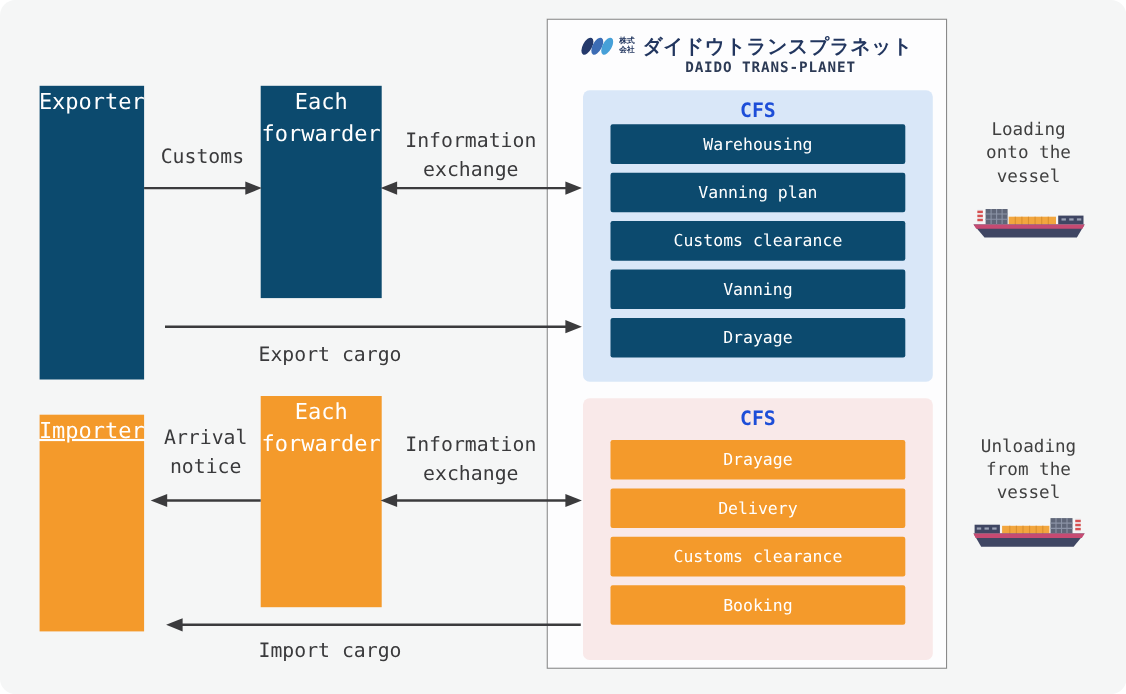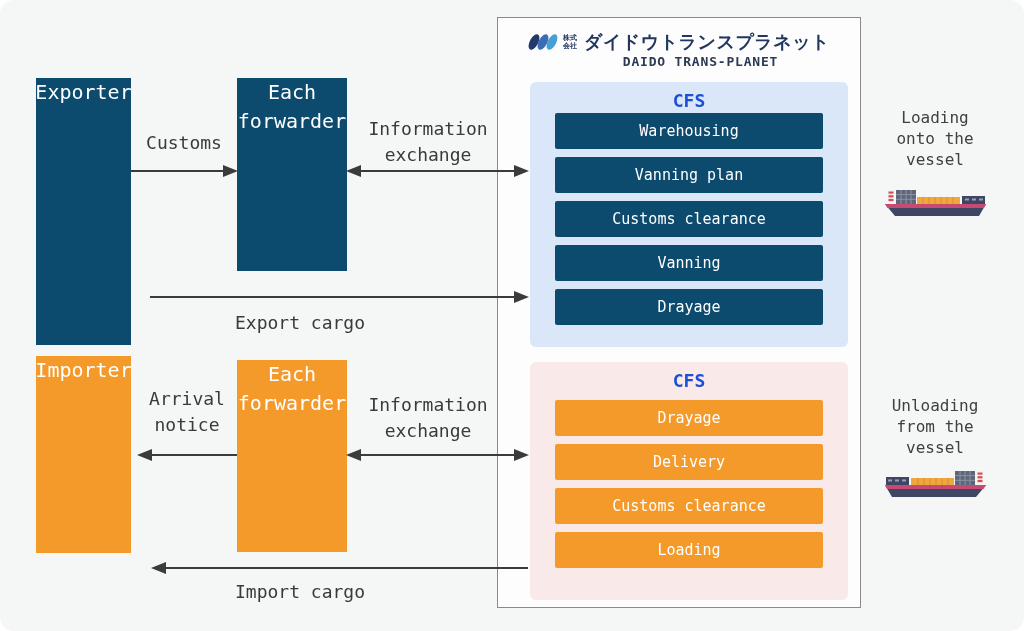--- a/index.html
+++ b/index.html
@@ -9,21 +9,21 @@
     font-family:"DejaVu Sans Mono", monospace; color:#3a3a3c;
   }
   
   .actor {
     position:absolute; display:flex; align-items:flex-start; justify-content:center;
     color:#ffffff; font-size:20px; text-align:center; line-height:1.45;
   }
   .teal   { background:#0c4a6e; }
   .orange { background:#f49a2b; }
   #exporter        { left:36px;  top:78px;  width:95px;  height:267px; }
-  #importer        { left:36px;  top:356px; width:95px;  height:197px; }
+  #importer        { left:36px;  top:377px; width:95px;  height:197px;text-decoration:underline; }
   #forwarder-top   { left:237px; top:78px;  width:110px; height:193px; }
   #forwarder-bot   { left:237px; top:360px; width:110px; height:192px; }
   
   .daido-box {
     position:absolute; left:497px; top:17px; width:364px; height:591px;
     background:#fdfdfe; border:1.5px solid #8a8a8a; box-sizing:border-box;
   }
   
   .logo-row {
     position:absolute; left:497px; top:30px; width:364px;
@@ -116,21 +116,21 @@
     <div class="cfs-row teal" style="top:119px">Customs clearance</div>
     <div class="cfs-row teal" style="top:163px">Vanning</div>
     <div class="cfs-row teal" style="top:207px">Drayage</div>
   </div>
 
   <div id="cfs-import" class="cfs">
     <div class="cfs-title">CFS</div>
     <div class="cfs-row orange" style="top:38px">Drayage</div>
     <div class="cfs-row orange" style="top:82px">Delivery</div>
     <div class="cfs-row orange" style="top:126px">Customs clearance</div>
-    <div class="cfs-row orange" style="top:170px">Loading</div>
+    <div class="cfs-row orange" style="top:170px">Booking</div>
   </div>
 
   <svg class="arrow-layer" width="1024" height="631" viewBox="0 0 1024 631">
     <g stroke="#3b3b3d" stroke-width="2.2" fill="#3b3b3d">
       <g>
         <line x1="131" y1="171" x2="225" y2="171"></line>
         <polygon points="238,171 223,165 223,177" stroke="none"></polygon>
       </g>
       <g>
         <line x1="357" y1="171" x2="518" y2="171"></line>

